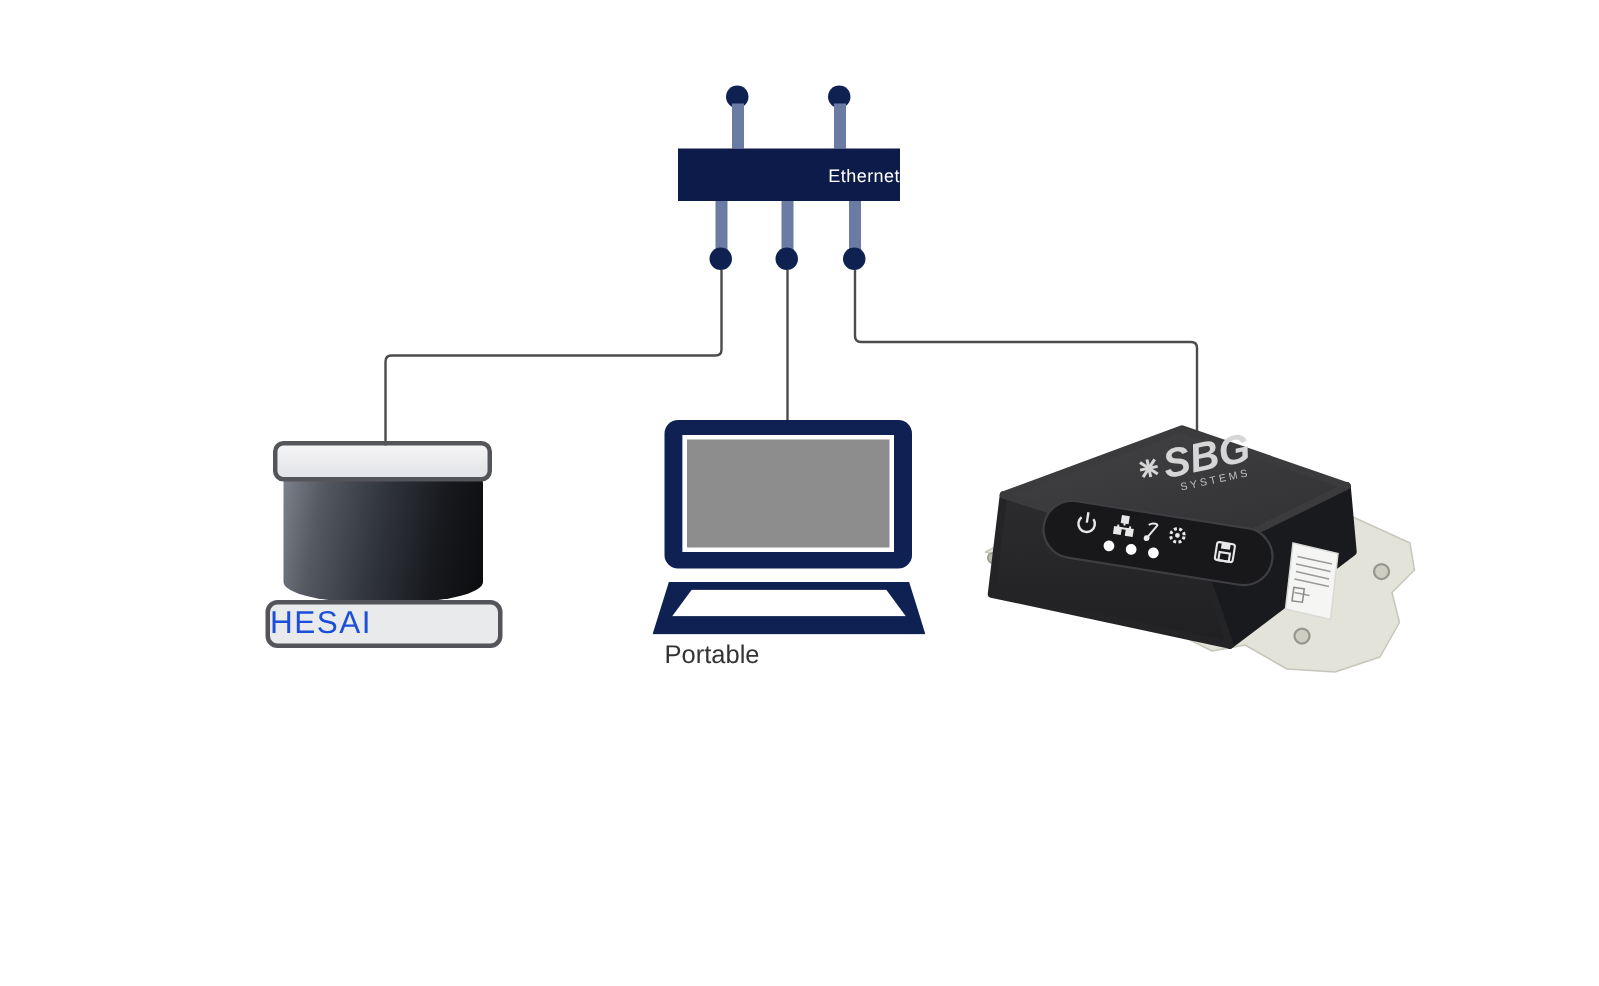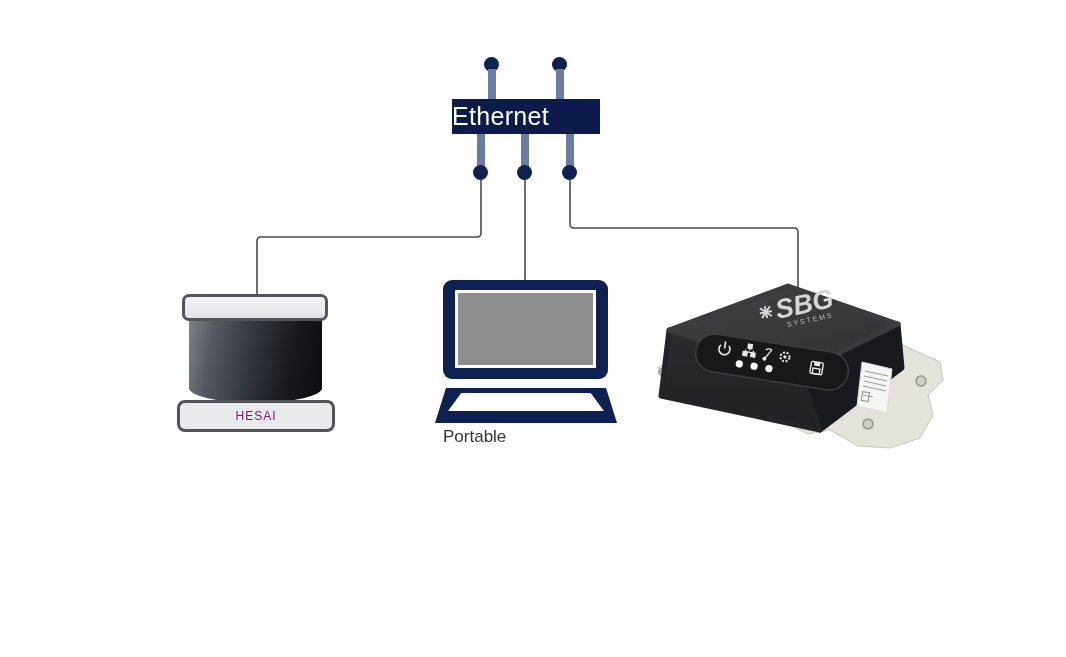--- a/index.html
+++ b/index.html
@@ -6,22 +6,22 @@
   html,body { background:#ffffff; }
   #canvas {
     position:relative; width:1066px; height:657px; background:#ffffff;
     font-family:"Liberation Sans", sans-serif; overflow:hidden;
   }
   .abs { position:absolute; }
 
   
   .eth-box {
     left:452px; top:99px; width:148px; height:35px;
-    background:#0d1b4b; color:#ffffff; display:flex; align-items:center; justify-content:flex-start;
-    font-size:25px; letter-spacing:0.3px;
+    background:#0d1b4b; color:#ffffff; display:flex; align-items:center; justify-content:flex-end;
+    font-size:12px; letter-spacing:0.3px;
   }
   .pin-stem { width:8px; background:#6b7ca4; }
   .pin-dot  { width:15px; height:15px; border-radius:50%; background:#0e2150; }
 
   
   #wires { left:0; top:0; width:1066px; height:657px; pointer-events:none; }
 
   
   .lidar-cap {
     left:182px; top:294px; width:146px; height:27px;
@@ -29,22 +29,22 @@
     border:3px solid #54555a; border-radius:7px;
   }
   .lidar-body {
     left:189px; top:316px; width:133px; height:86px;
     background:linear-gradient(100deg,#7d828c 0%,#555a63 18%,#33373e 45%,#17191d 75%,#0b0c0e 100%);
     border-radius:6px 6px 45% 45% / 6px 6px 14px 14px;
   }
   .lidar-base {
     left:177px; top:400px; width:158px; height:32px;
     background:#e9eaec; border:3px solid #54555a; border-radius:8px;
-    display:flex; align-items:center; justify-content:center;
-    font-size:12px; color:#701a75; letter-spacing:1px;
+    display:flex; align-items:center; justify-content:flex-start;
+    font-size:21px; color:#1d4ed8; letter-spacing:1px;
   }
 
   
   .laptop-screen {
     left:443px; top:280px; width:165px; height:99px;
     background:#0e2152; border-radius:9px;
   }
   .laptop-display {
     left:455px; top:290px; width:141px; height:78px;
     background:#8d8d8d; border:3px solid #ffffff;

